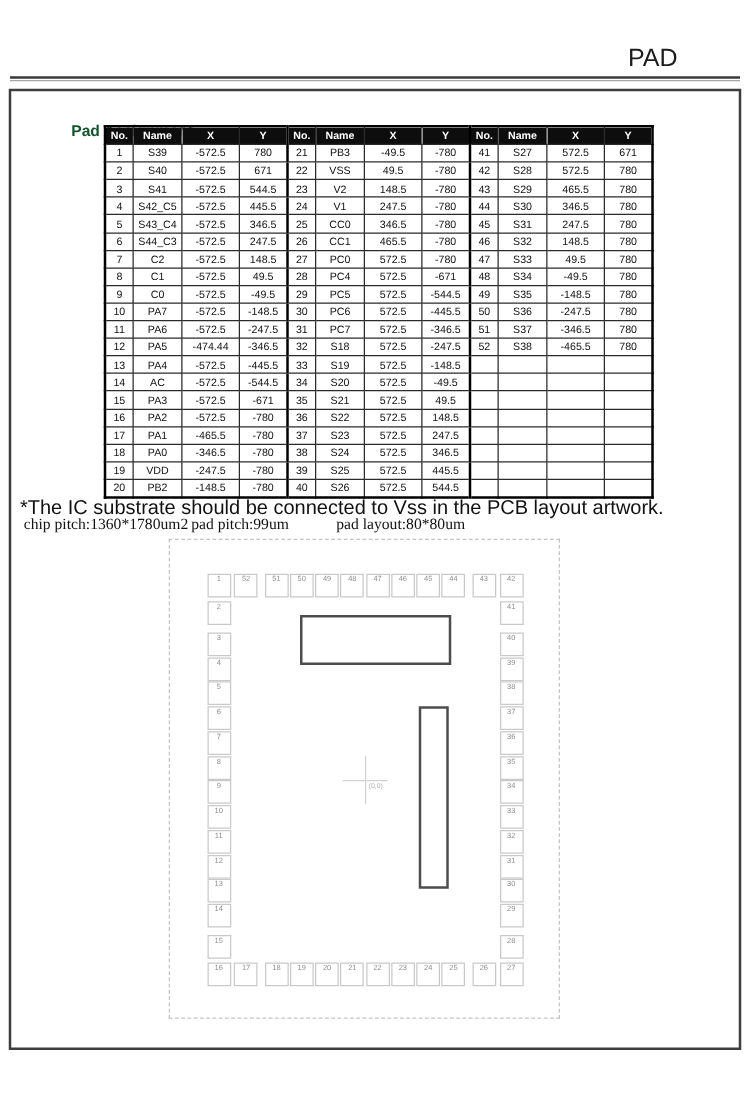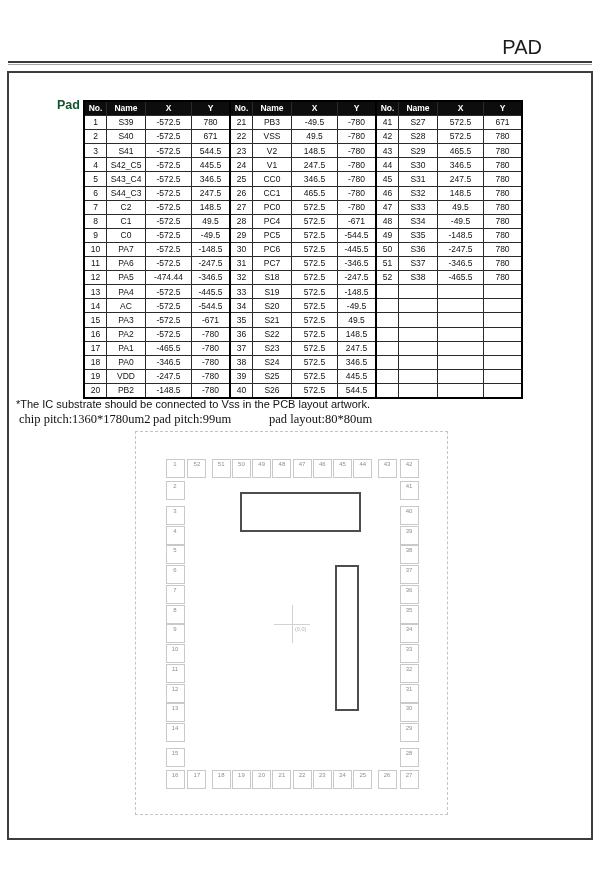--- a/index.html
+++ b/index.html
@@ -15,21 +15,21 @@
   .content-box{position:absolute;left:7px;top:71px;width:586px;height:769px;border:2px solid #3d3d3d;box-sizing:border-box;}
   .section-title{position:absolute;left:8px;top:25px;font-size:12.5px;font-weight:bold;color:#14532d;margin-left:40px;}
 
   table.pad-table{position:absolute;left:74px;top:27px;border-collapse:collapse;table-layout:fixed;border:2px solid #000;}
   .pad-table th,.pad-table td{border:1px solid #2b2b2b;padding:0;height:13.1px;text-align:center;font-size:8.5px;line-height:1;overflow:hidden;white-space:nowrap;}
   .pad-table th{background:#0d0d0d;color:#ffffff;font-weight:bold;}
   .pad-table td{color:#111;}
   .pad-table .gsep{border-left-width:2px;border-left-color:#000;}
   .w-no{width:21px}.w-name{width:38px}.w-x{width:45px}.w-y{width:37px}
 
-  .note-substrate{position:absolute;left:7px;top:325px;font-size:11px;color:#111;}
+  .note-substrate{position:absolute;left:7px;top:325px;font-size:16px;color:#111;}
   .note-serif{position:absolute;top:339px;font-size:12.5px;color:#111;font-family:"Liberation Serif",serif;}
   .n1{left:10px}.n2{left:144px}.n3{left:260px}
 
   .chip-diagram{position:absolute;left:126px;top:358px;width:313px;height:384px;border:1px dashed #c4c4c4;box-sizing:border-box;background:#fff;}
   .pad-cell{position:absolute;width:19px;height:19px;border:1px solid #c9c9c9;box-sizing:border-box;background:#fff;font-size:6px;color:#8f8f8f;text-align:center;}
   .pad-cell span{display:block;margin-top:1px;line-height:7px;}
   .block-rect{position:absolute;border:2px solid #4d4d4d;box-sizing:border-box;background:#fff;}
   .rect-top{left:104px;top:60px;width:121px;height:40px;}
   .rect-right{left:199px;top:133px;width:24px;height:146px;}
   .cross-h{position:absolute;left:138px;top:192px;width:36px;height:1px;background:#d2d2d2;}

